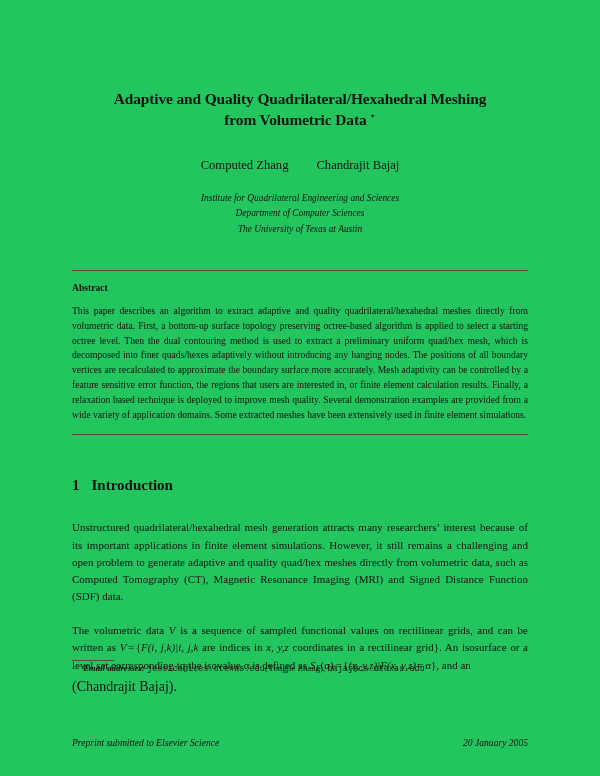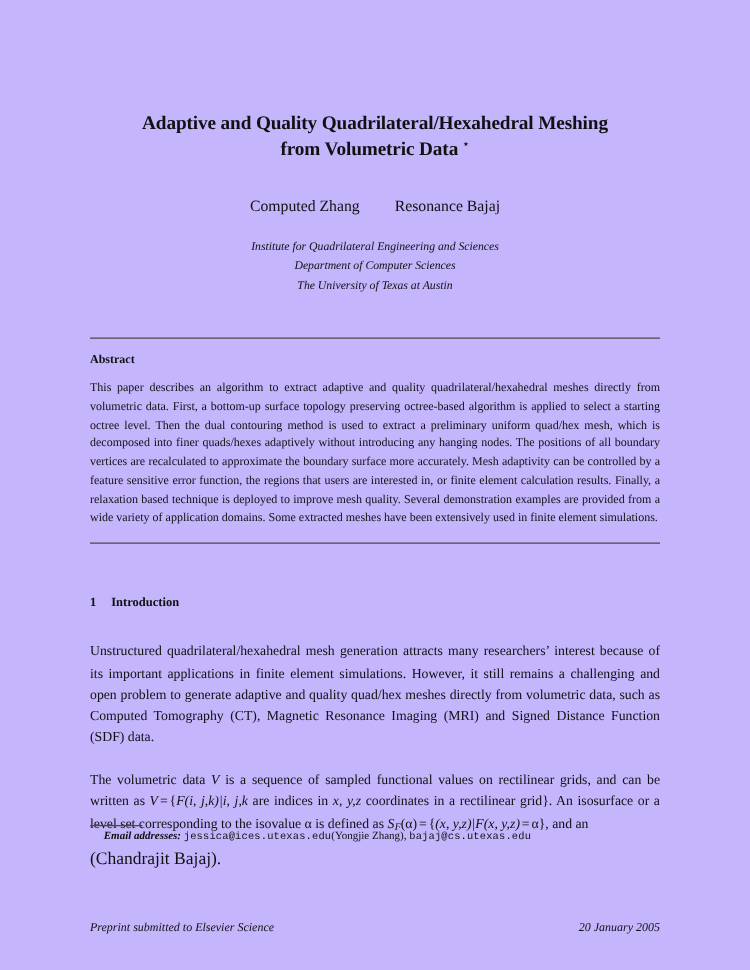--- a/index.html
+++ b/index.html
@@ -13,21 +13,21 @@
     font-family: "Liberation Serif", "DejaVu Serif", serif;
     color: #111111;
     position: relative;
     overflow: hidden;
   }
   .page {
     position: absolute;
     left: 0; top: 0;
     width: 600px;
     height: 776px;
-    background: #c4b5fd;
+    background: #22c55e;
   }
   .content {
     position: absolute;
     left: 72px;
     top: 0;
     width: 456px;
   }
 
   
   .title {
@@ -95,21 +95,21 @@
     text-align: justify;
   }
   .keywords .kw-label {
     font-style: italic;
   }
   .keywords .kw-value { padding-left: 5px; }
 
   
   .section-head {
     margin-top: 42px;
-    font-size: 10px;
+    font-size: 15px;
     font-weight: bold;
   }
   .section-head .num { padding-right: 12px; }
 
   .para {
     margin-top: 25px;
     font-size: 11px;
     line-height: 1.56;
     text-align: justify;
     text-justify: inter-word;
@@ -188,21 +188,21 @@
 
 <div class="page">
   <div class="content">
 
     <div class="title">
       <span>Adaptive and Quality Quadrilateral/Hexahedral Meshing</span><br>
       <span>from Volumetric Data</span><span class="star">⋆</span>
     </div>
 
     <div class="authors">
-      <span class="name">Computed Zhang</span><span class="name">Resonance Bajaj</span>
+      <span class="name">Computed Zhang</span><span class="name">Chandrajit Bajaj</span>
     </div>
 
     <div class="affiliation">
       <div>Institute for Quadrilateral Engineering and Sciences</div>
       <div>Department of Computer Sciences</div>
       <div>The University of Texas at Austin</div>
     </div>
 
     <div class="rule rule-abstract-top"></div>
     <div class="abstract-head">Abstract</div>

